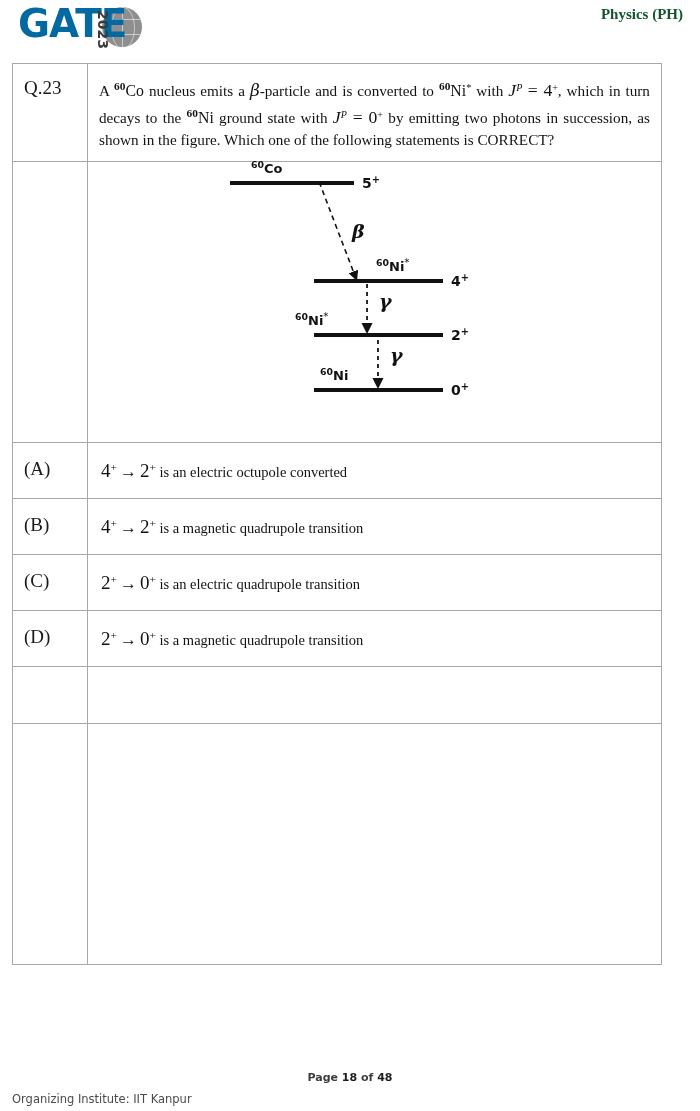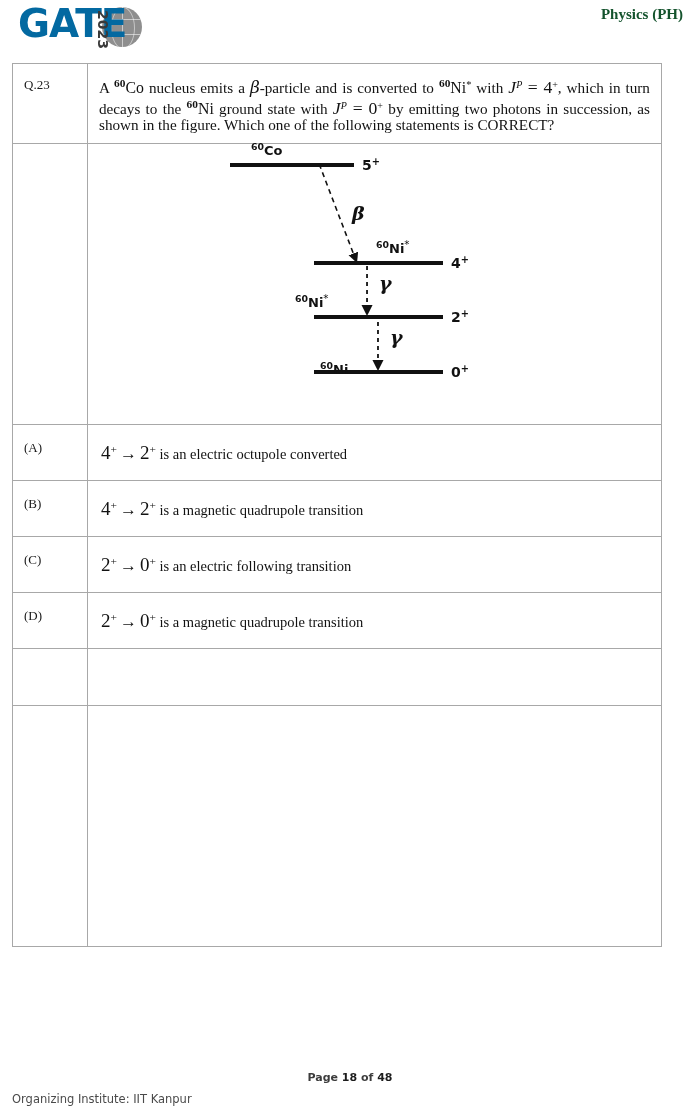--- a/index.html
+++ b/index.html
@@ -101,30 +101,30 @@
   }
   .qtable td {
     border: 1px solid #a8a8a8;
     vertical-align: top;
     padding: 0;
   }
   .col-label { width: 75px; }
 
   .lbl {
     font-family: "Liberation Serif", serif;
-    font-size: 13px;
+    font-size: 19px;
     padding: 13px 0 0 11px;
     color: #1a1a1a;
   }
   .lbl-opt { padding-top: 15px; }
 
   .qtext {
     font-family: "Liberation Serif", serif;
     font-size: 15.2px;
-    line-height: 16px;
+    line-height: 22px;
     text-align: justify;
     padding: 11px 11px 10px 11px;
     color: #121212;
   }
   sup.iso {
     font-size: 0.72em;
     vertical-align: 0.52em;
     font-weight: bold;
   }
   .elem { font-size: 1.04em; }
@@ -292,21 +292,21 @@
 
         <div class="greek" style="left:291px; top:128px;"><span>γ</span></div>
 
         <div class="lvl" style="left:226px; top:171px; width:129px;"></div>
         <div class="nuc-label" style="left:207px; top:148px;"><sup class="iso2">60</sup><span>Ni</span><sup class="star">*</sup></div>
         <div class="lvl-label" style="left:363px; top:164px;"><span>2</span><sup style="font-size:0.7em;vertical-align:0.5em;">+</sup></div>
 
         <div class="greek" style="left:302px; top:182px;"><span>γ</span></div>
 
         <div class="lvl" style="left:226px; top:226px; width:129px;"></div>
-        <div class="nuc-label" style="left:232px; top:215px;"><sup class="iso2">60</sup><span>Ni</span><sup class="star"></sup></div>
+        <div class="nuc-label" style="left:232px; top:203px;"><sup class="iso2">60</sup><span>Ni</span><sup class="star"></sup></div>
         <div class="lvl-label" style="left:363px; top:219px;"><span>0</span><sup style="font-size:0.7em;vertical-align:0.5em;">+</sup></div>
 
       </div>
     </td>
   </tr>
 
   <tr>
     <td>
       <div class="lbl lbl-opt">(A)</div>
     </td>
@@ -322,21 +322,21 @@
     <td>
       <div class="opt"><span class="big"><span>4</span><sup>+</sup></span><span class="arr">→</span><span class="big"><span>2</span><sup>+</sup></span><span> is a magnetic quadrupole transition</span></div>
     </td>
   </tr>
 
   <tr>
     <td>
       <div class="lbl lbl-opt">(C)</div>
     </td>
     <td>
-      <div class="opt"><span class="big"><span>2</span><sup>+</sup></span><span class="arr">→</span><span class="big"><span>0</span><sup>+</sup></span><span> is an electric following transition</span></div>
+      <div class="opt"><span class="big"><span>2</span><sup>+</sup></span><span class="arr">→</span><span class="big"><span>0</span><sup>+</sup></span><span> is an electric quadrupole transition</span></div>
     </td>
   </tr>
 
   <tr>
     <td>
       <div class="lbl lbl-opt">(D)</div>
     </td>
     <td>
       <div class="opt"><span class="big"><span>2</span><sup>+</sup></span><span class="arr">→</span><span class="big"><span>0</span><sup>+</sup></span><span> is a magnetic quadrupole transition</span></div>
     </td>

